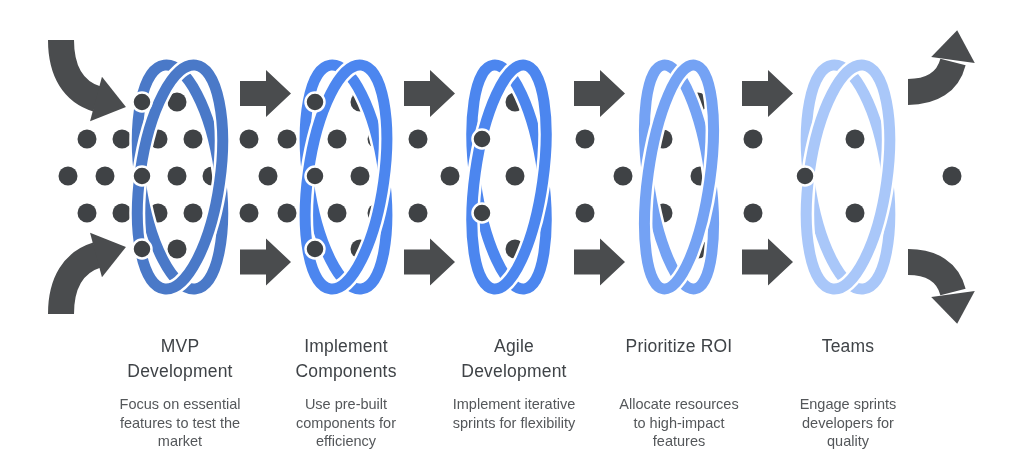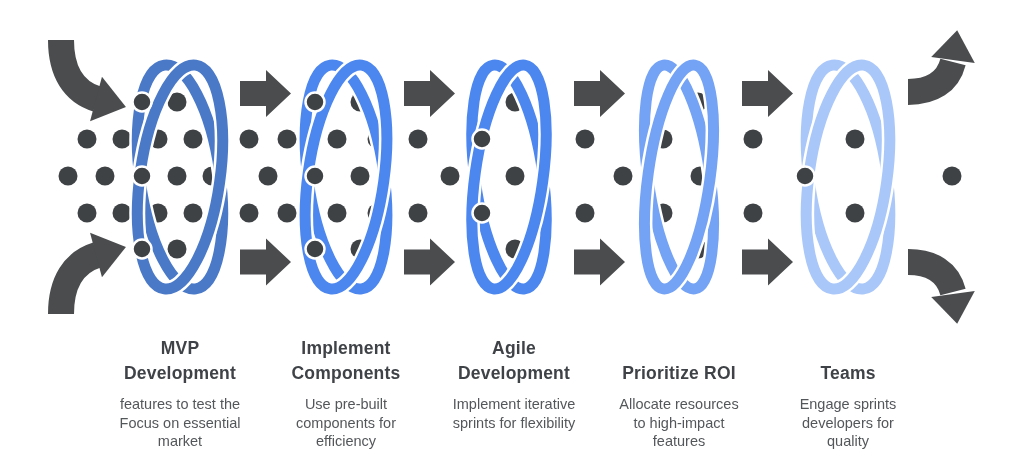--- a/index.html
+++ b/index.html
@@ -14,22 +14,21 @@
   .step{
     position:absolute;
     top:334px;
     width:170px;
     text-align:center;
   }
   .step-title{
     height:52px;
     display:flex;
     flex-direction:column;
-    justify-content:flex-end;
-    font-weight:bold;
+    font-weight:normal;
     font-size:17.5px;
     line-height:25px;
     letter-spacing:.2px;
     color:#3f4347;
   }
   .step-desc{
     margin-top:9px;
     font-size:14.5px;
     line-height:18.5px;
     color:#54575a;
@@ -134,22 +133,22 @@
       <path d="M908,262 C932,262 948,272 953,292" fill="none" stroke="#4a4c4e" stroke-width="26"></path>
       <polygon points="-22,0 0,30 22,0" fill="#4a4c4e" transform="translate(953 294) rotate(-8)"></polygon>
     </svg>
 
   <div class="step" style="left:95px">
     <div class="step-title">
       <div>MVP</div>
       <div>Development</div>
     </div>
     <div class="step-desc">
+      <div>Focus on essential</div>
       <div>features to test the</div>
-      <div>Focus on essential</div>
       <div>market</div>
     </div>
   </div>
 
   <div class="step" style="left:261px">
     <div class="step-title">
       <div>Implement</div>
       <div>Components</div>
     </div>
     <div class="step-desc">

